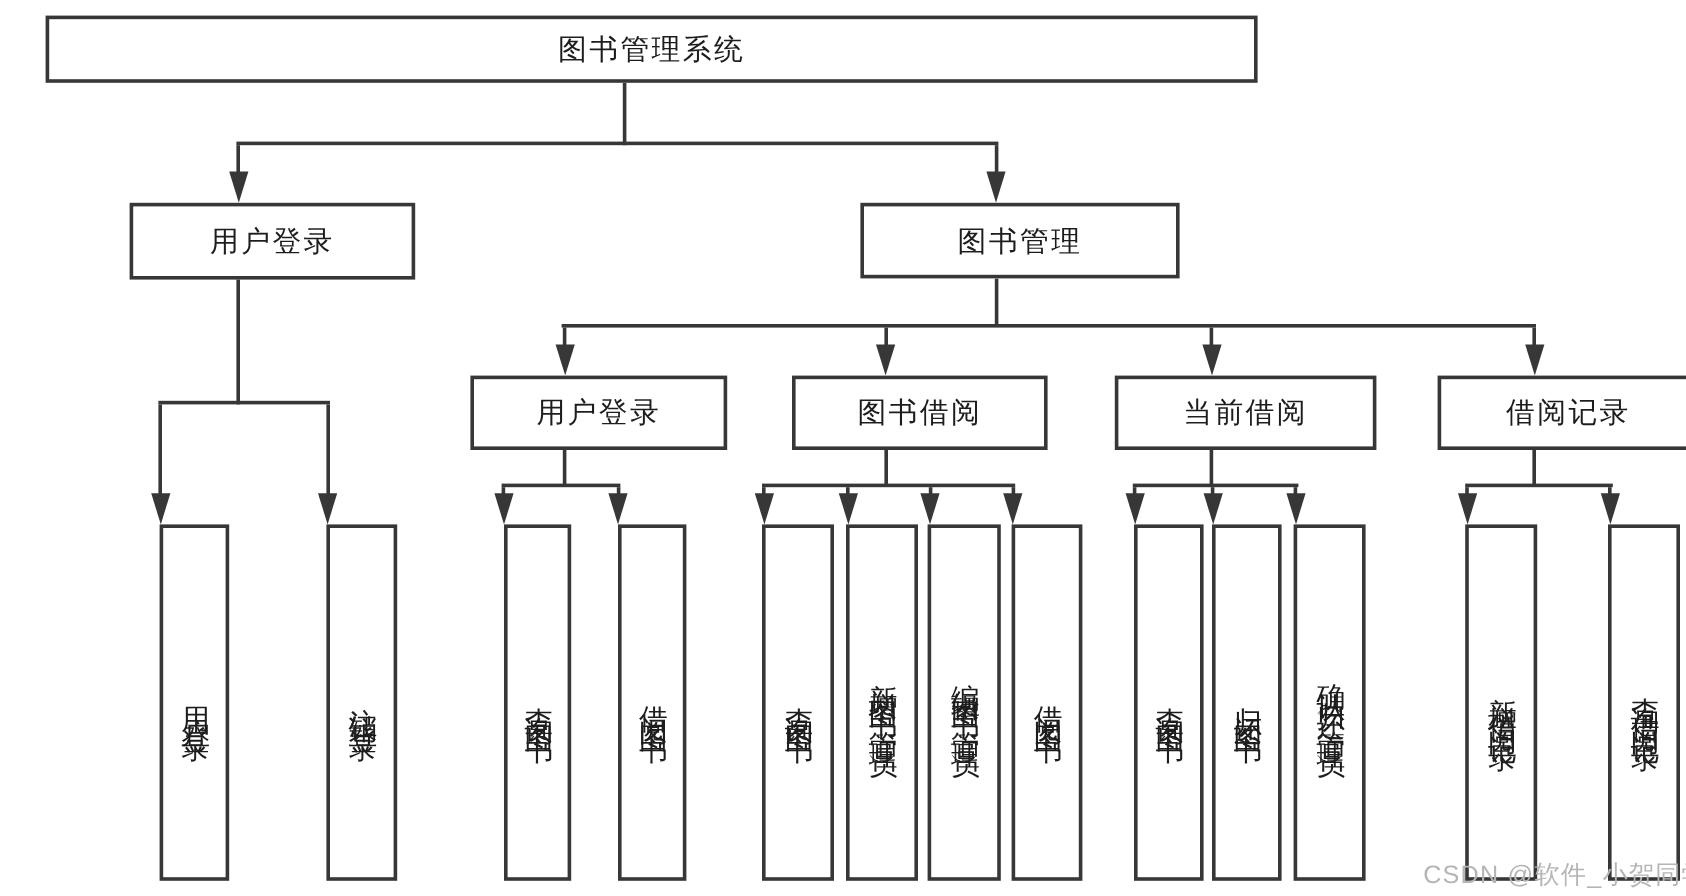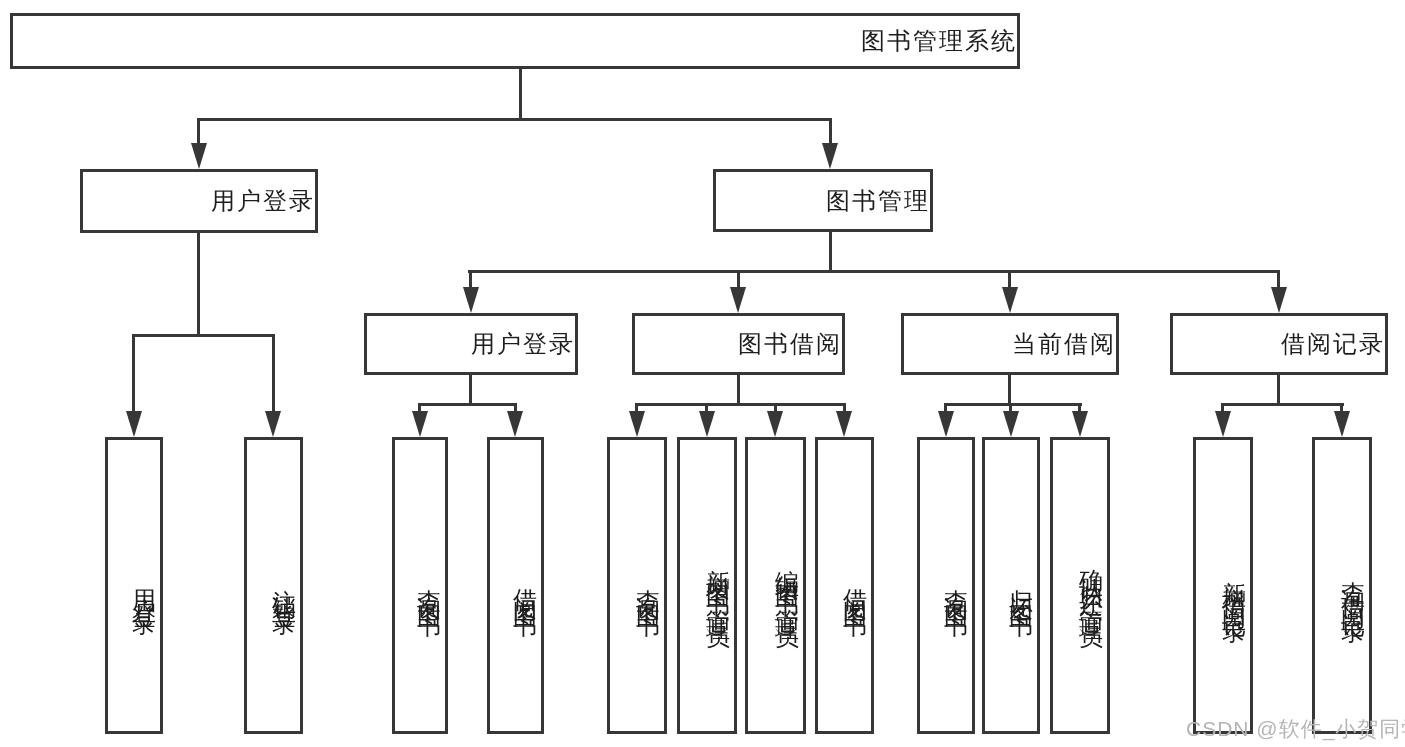--- a/index.html
+++ b/index.html
@@ -11,21 +11,22 @@
     overflow: hidden;
   }
   #canvas { position: absolute; left: 0; top: 0; width: 1405px; height: 747px; }
   .box {
     position: absolute;
     box-sizing: border-box;
     border: 3px solid #373737;
     background: #ffffff;
     display: flex;
     align-items: center;
-    justify-content: flex-end;
+    justify-content: center;
+    margin-left: 28px;
   }
   .hlabel {
     font-size: 24px;
     letter-spacing: 2px;
     color: #1d1d1d;
     white-space: nowrap;
   }
   .vlabel {
     writing-mode: vertical-rl;
     text-orientation: mixed;
@@ -115,21 +116,21 @@
   <div class="arrow" style="left:1215px; top:411px;"></div>
   <div class="arrow" style="left:1334px; top:411px;"></div>
 
   <div class="box" style="left:10px; top:13px; width:1010px; height:56px;">
     <span class="hlabel">图书管理系统</span>
   </div>
 
   <div class="box" style="left:80px; top:169px; width:238px; height:64px;">
     <span class="hlabel">用户登录</span>
   </div>
-  <div class="box" style="left:713px; top:169px; width:220px; height:63px;">
+  <div class="box" style="left:689px; top:169px; width:266px; height:63px;">
     <span class="hlabel">图书管理</span>
   </div>
 
   <div class="box" style="left:364px; top:313px; width:214px; height:62px;">
     <span class="hlabel">用户登录</span>
   </div>
   <div class="box" style="left:901px; top:313px; width:218px; height:62px;">
     <span class="hlabel">当前借阅</span>
   </div>
   <div class="box" style="left:632px; top:313px; width:213px; height:62px;">

